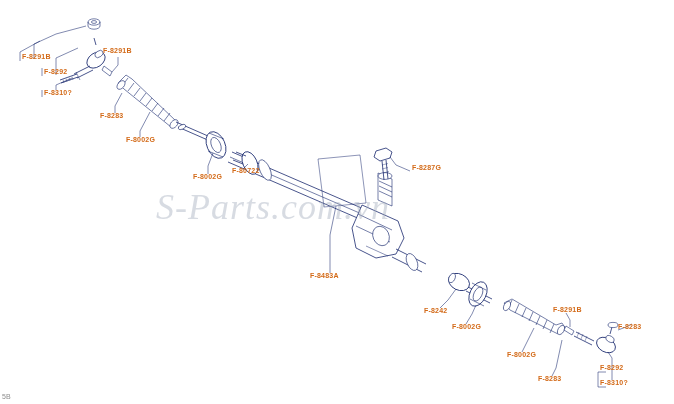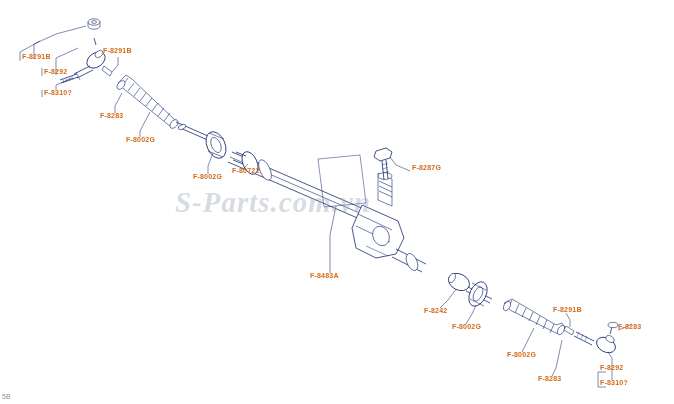--- a/index.html
+++ b/index.html
@@ -36,23 +36,23 @@
     white-space: nowrap;
     line-height: 8px;
   }
   .watermark {
     position: absolute;
     left: 0;
     top: 186px;
     width: 546px;
     text-align: center;
     font-family: "Liberation Serif", serif;
-    font-size: 29px;
+    font-size: 36px;
     font-style: italic;
-    font-weight: bold;
+    font-weight: normal;
     color: rgba(160,170,185,0.42);
     letter-spacing: 1px;
     pointer-events: none;
     user-select: none;
   }
   .corner-note {
     position: absolute;
     left: 2px;
     top: 393px;
     font-size: 7px;

